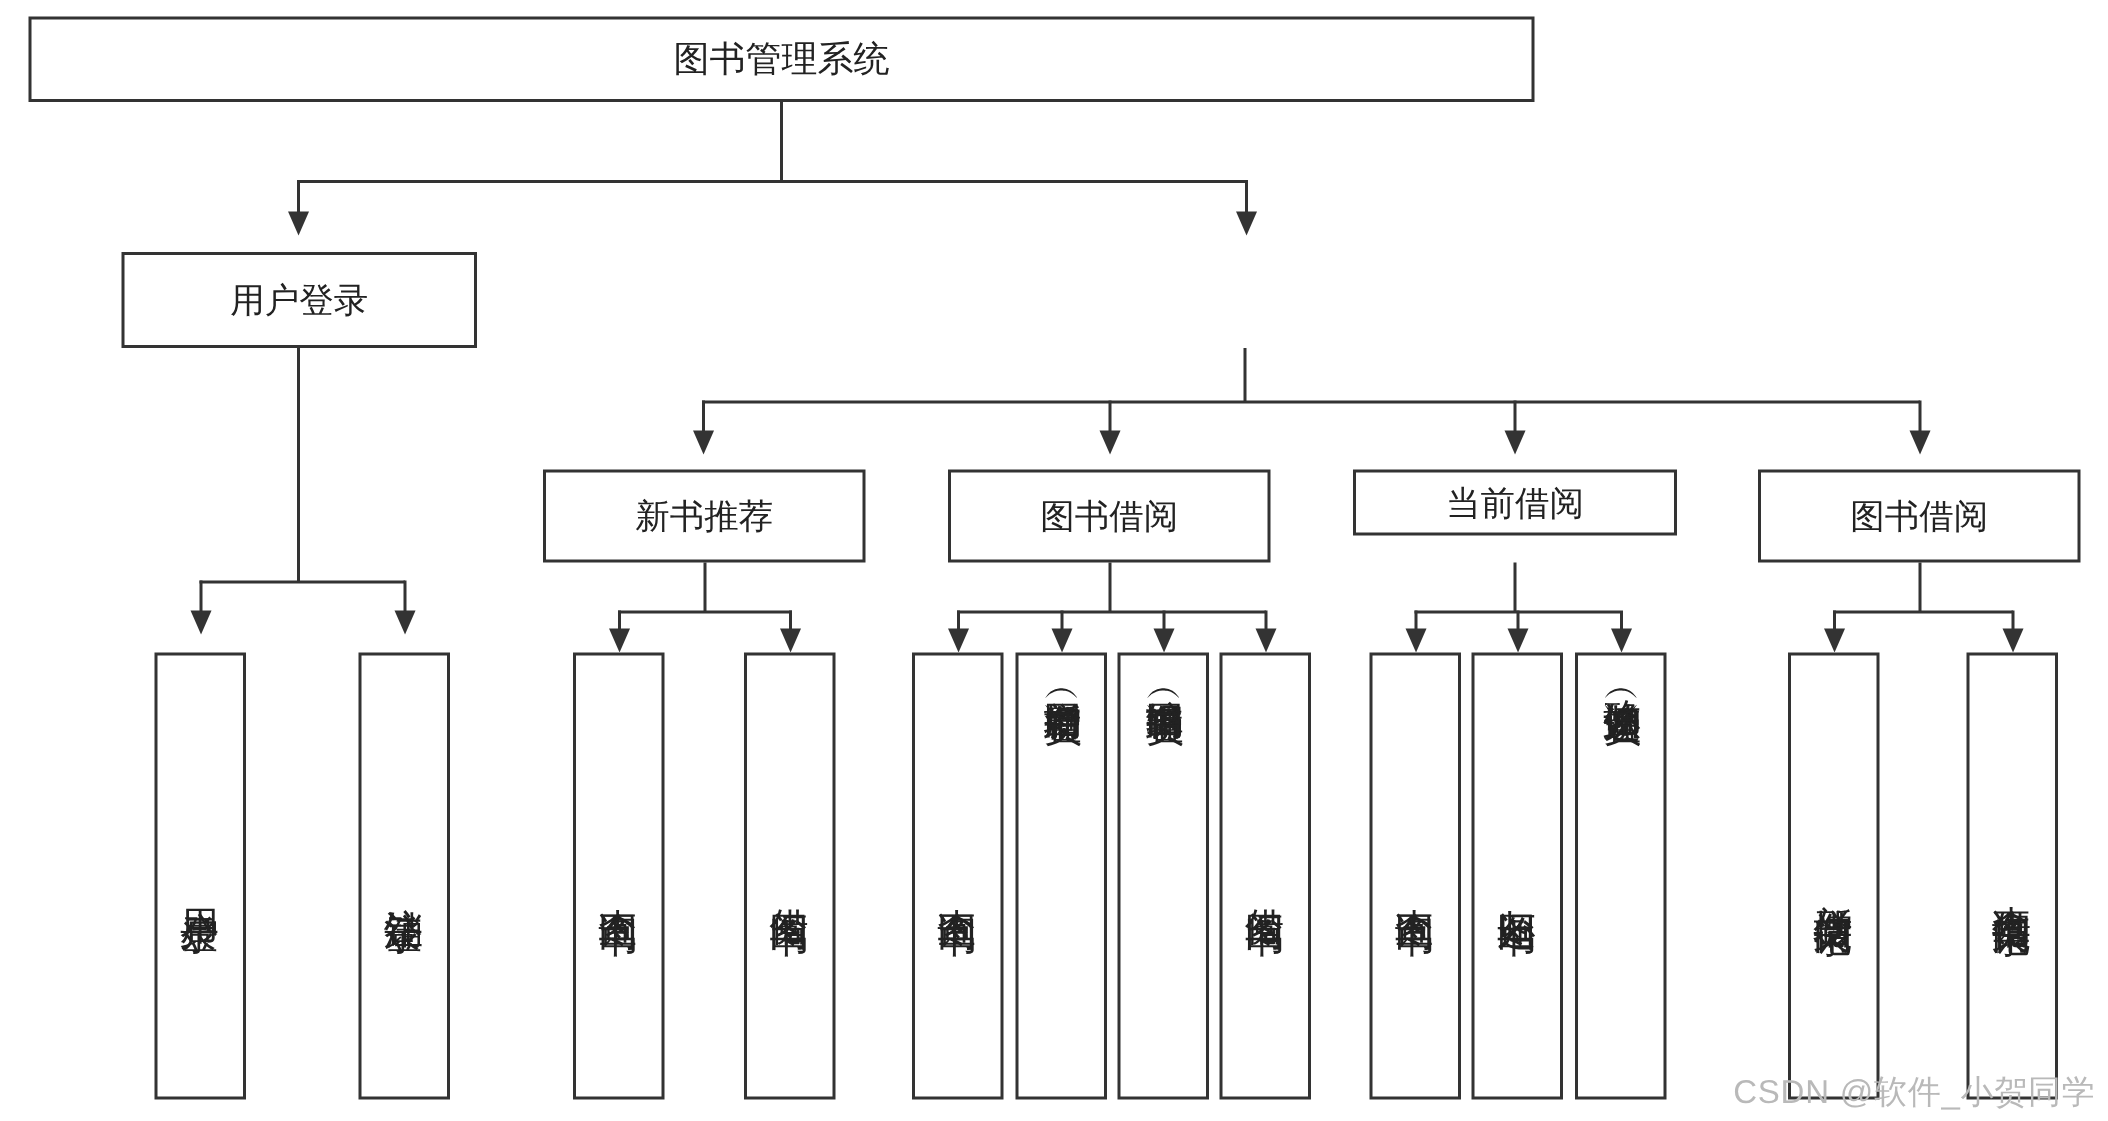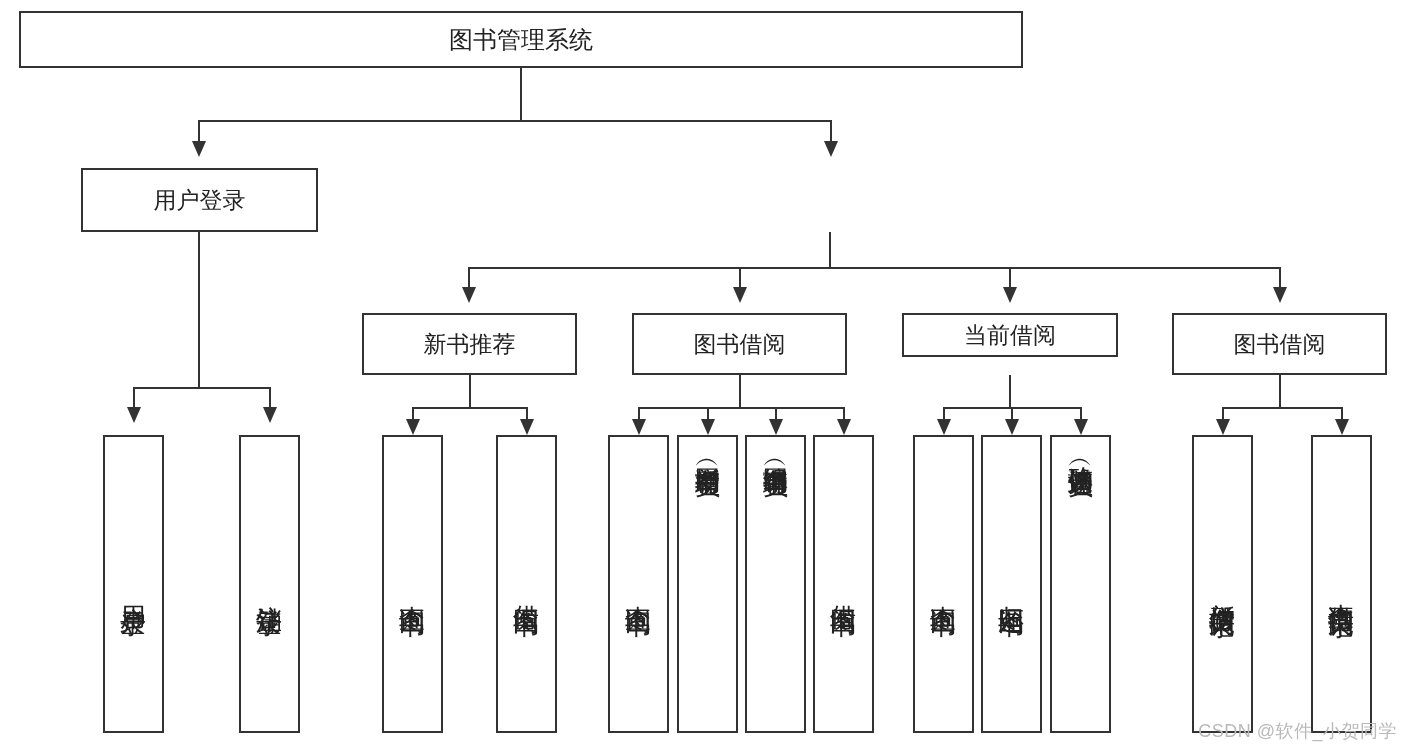--- a/index.html
+++ b/index.html
@@ -79,21 +79,21 @@
     border-left: 7px solid transparent;
     border-right: 7px solid transparent;
     border-top: 16px solid #333333;
   }
 
   
   #watermark {
     position: absolute;
     right: 8px;
     bottom: 4px;
-    font-size: 18px;
+    font-size: 22px;
     color: #b9b9b9;
     letter-spacing: 0.5px;
     white-space: nowrap;
     pointer-events: none;
   }
 </style>
 </head>
 <body>
 
 <div id="canvas">

